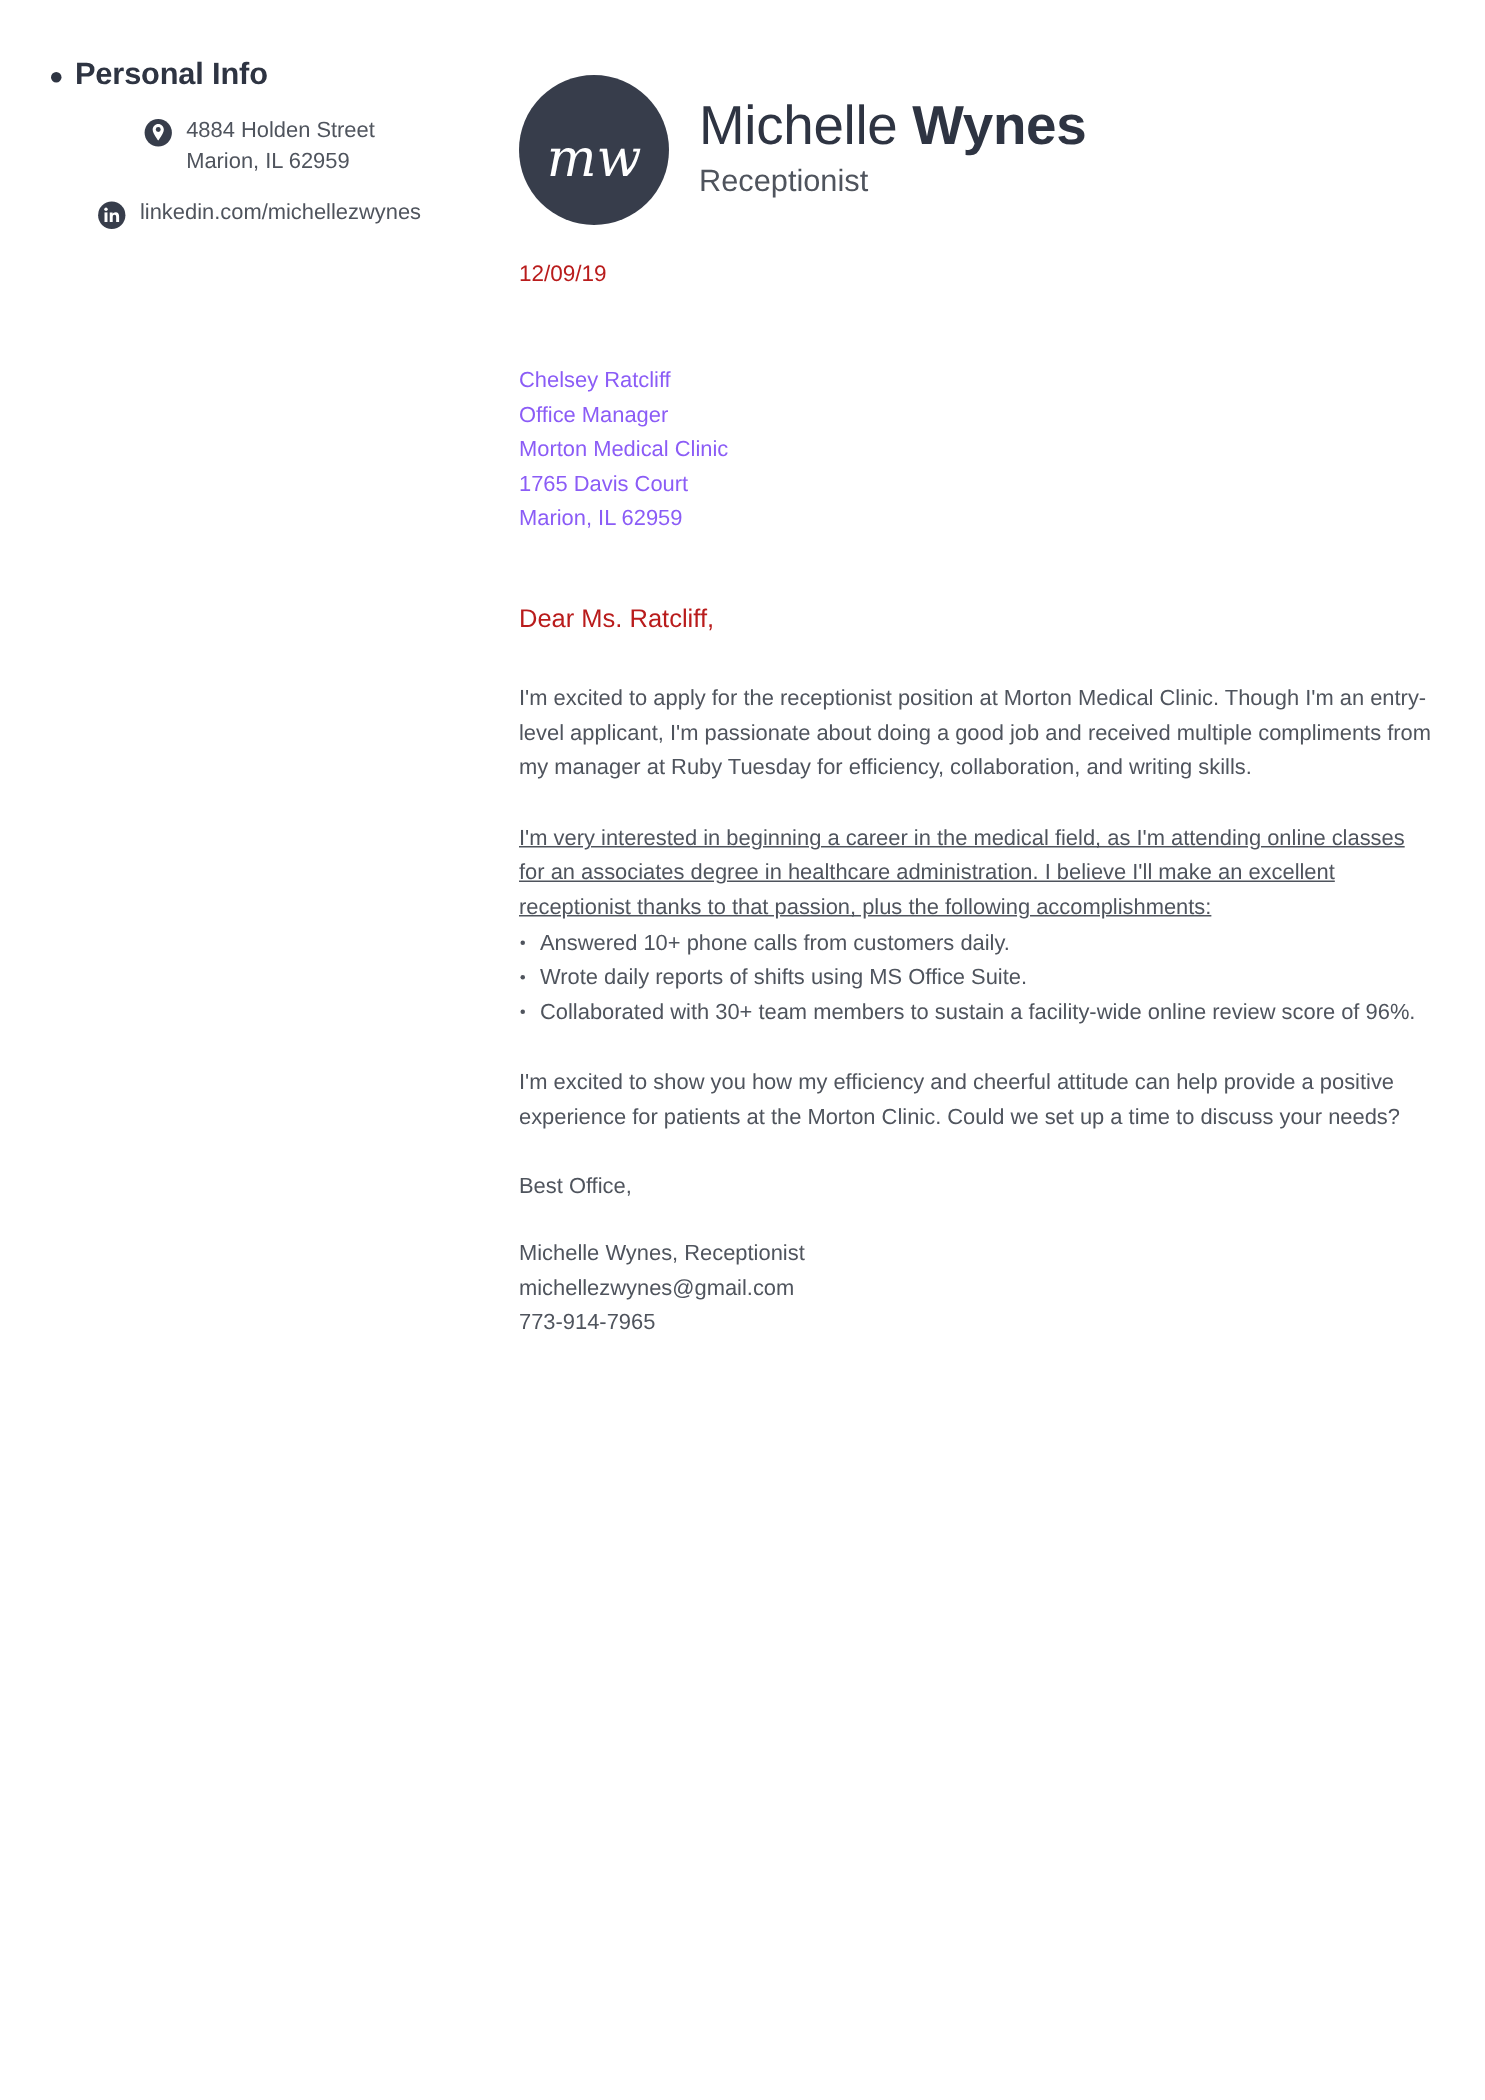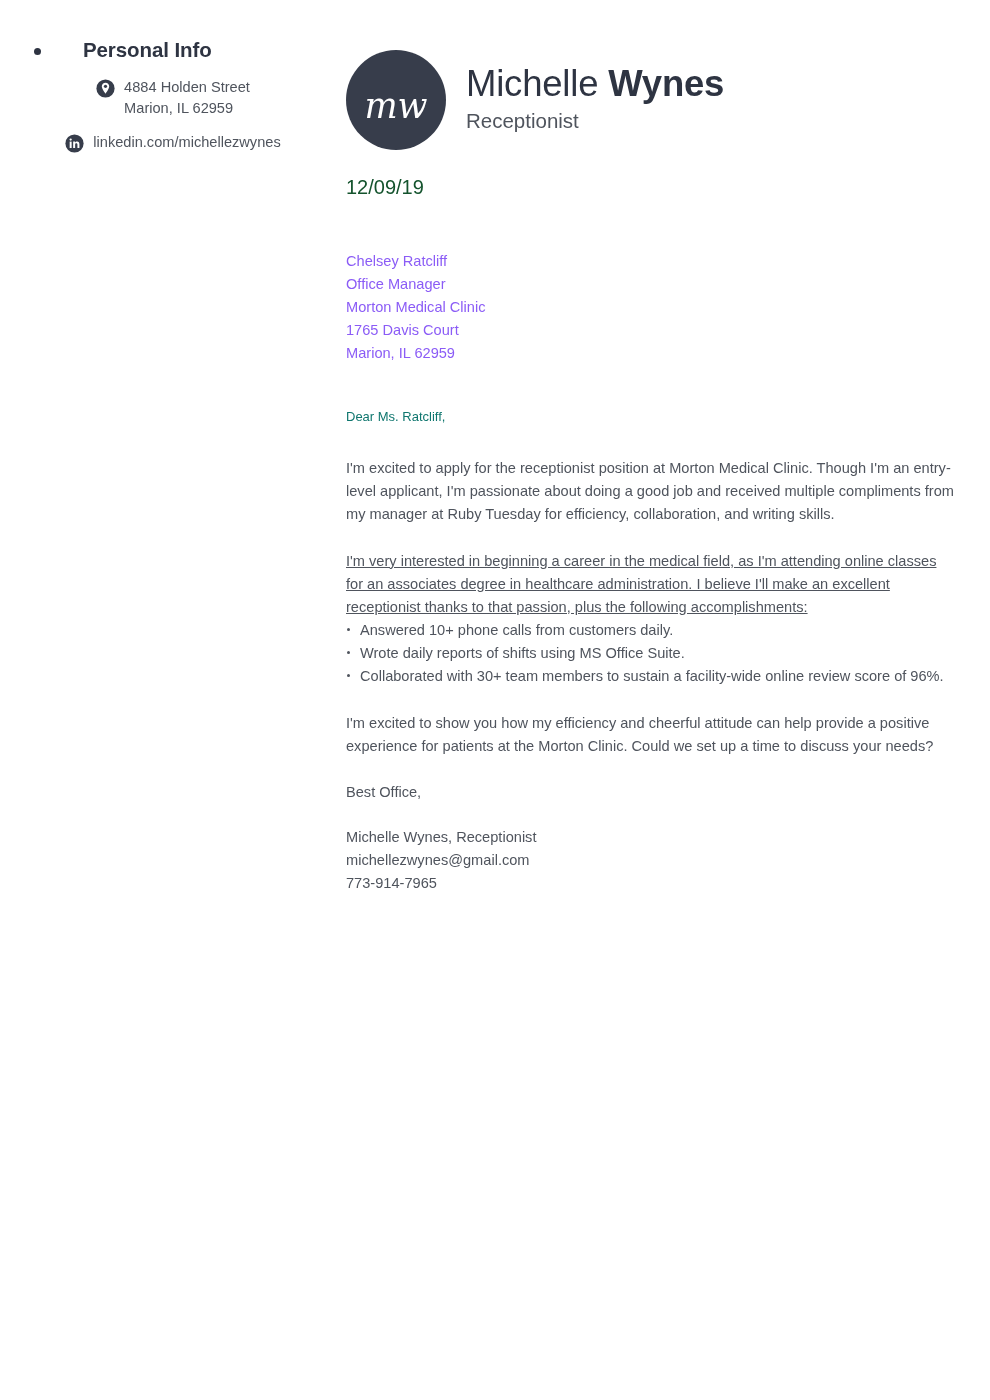--- a/index.html
+++ b/index.html
@@ -32,21 +32,20 @@
   }
   .section-heading {
     display: flex;
     align-items: center;
     font-size: 20.5px;
     font-weight: bold;
     color: #2e3442;
     letter-spacing: -0.1px;
     margin: 0 0 14px 0;
     line-height: 1.2;
-    gap: 33px;
   }
   .heading-bullet {
     width: 7px;
     height: 7px;
     border-radius: 50%;
     background: #2e3442;
     margin-right: 9px;
     flex: 0 0 auto;
     position: relative;
     top: 1px;
@@ -118,37 +117,37 @@
   .name-last { font-weight: bold; }
   .job-title {
     font-size: 20.5px;
     font-weight: 400;
     color: #4f545d;
     line-height: 1.2;
     margin: 0;
   }
 
   .letter-date {
-    font-size: 20px;
-    color: #14532d;
+    font-size: 15px;
+    color: #b91c1c;
     margin: 0 0 48px 0;
     line-height: 1.5;
   }
 
   .recipient {
     font-size: 14.6px;
     color: #8b5cf6;
     line-height: 1.58;
     margin: 0 0 42px 0;
   }
   .recipient .line { display: block; }
 
   .salutation {
-    font-size: 13px;
-    color: #0f766e;
+    font-size: 17px;
+    color: #b91c1c;
     line-height: 1.5;
     margin: 0 0 30px 0;
   }
 
   .body-para {
     font-size: 14.6px;
     color: #4f545d;
     line-height: 1.58;
     margin: 0 0 24px 0;
   }

